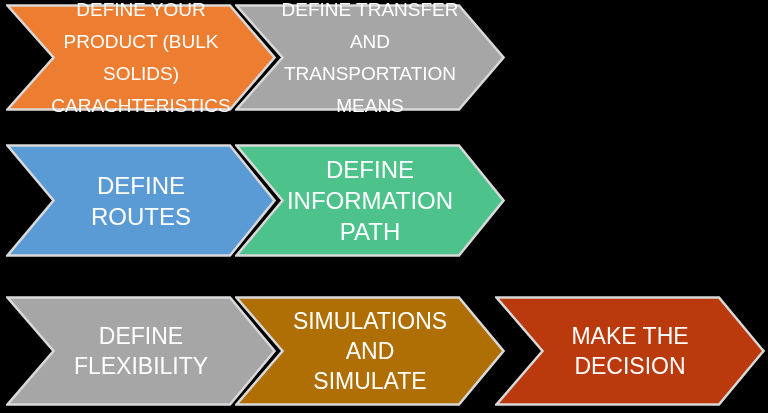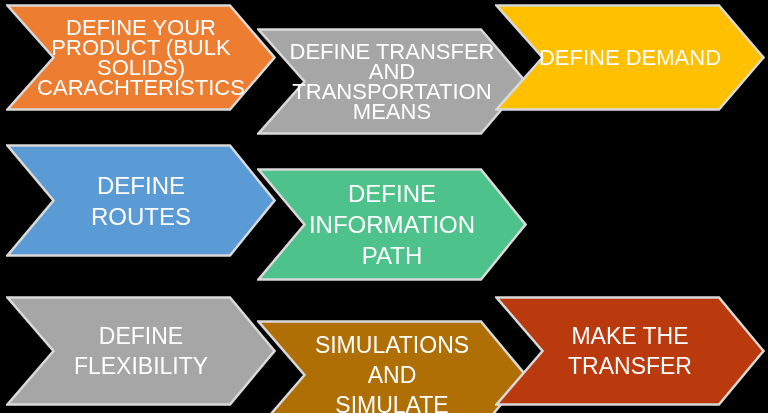--- a/index.html
+++ b/index.html
@@ -20,38 +20,38 @@
     width: 270px;
   }
   .chevron svg {
     position: absolute;
     inset: 0;
     width: 100%;
     height: 100%;
     display: block;
   }
   .c1 { left: 6px; }
-  .c2 { left: 257px; margin-top: 24px; }
+  .c2 { left: 235px; }
   .c3 { left: 495px; }
   .r1 { top: 4px;   height: 107px; }
   .r2 { top: 144px; height: 113px; }
   .r3 { top: 296px; height: 110px; }
   .label {
     position: absolute;
     inset: 0;
     display: flex;
     align-items: center;
     justify-content: center;
     text-align: center;
     white-space: pre-line;
     color: #FFFFFF;
     padding: 0 14px;
     box-sizing: border-box;
   }
-  .r1 .label { font-size: 22px; line-height: 20px; }
+  .r1 .label { font-size: 19px; line-height: 32px; }
   .r2 .label { font-size: 24px; line-height: 31px; }
   .r3 .label { font-size: 23px; line-height: 30px; }
 </style>
 </head>
 <body>
 
 <div id="canvas">
 
   <div class="chevron r1 c1">
     <svg viewBox="0 0 270 107">
@@ -66,26 +66,20 @@
   <div class="chevron r1 c2">
     <svg viewBox="0 0 270 107">
         <polygon points="1.5,1.5 224,1.5 268.5,53.5 224,105.5 1.5,105.5 47.5,53.5" fill="#A6A6A6" stroke="#D9D9D9" stroke-width="2.5"></polygon>
       </svg>
     <div class="label">DEFINE TRANSFER
 AND
 TRANSPORTATION
 MEANS</div>
   </div>
 
-  <div class="chevron r1 c3">
-    <svg viewBox="0 0 270 107">
-        <polygon points="1.5,1.5 224,1.5 268.5,53.5 224,105.5 1.5,105.5 47.5,53.5" fill="#FFC000" stroke="#D9D9D9" stroke-width="2.5"></polygon>
-      </svg>
-    <div class="label">DEFINE DEMAND</div>
-  </div>
 
   <div class="chevron r2 c1">
     <svg viewBox="0 0 270 113">
         <polygon points="1.5,1.5 224,1.5 268.5,56.5 224,111.5 1.5,111.5 47.5,56.5" fill="#5B9BD5" stroke="#D9D9D9" stroke-width="2.5"></polygon>
       </svg>
     <div class="label">DEFINE
 ROUTES</div>
   </div>
 
   <div class="chevron r2 c2">
@@ -113,16 +107,16 @@
     <div class="label">SIMULATIONS
 AND
 SIMULATE</div>
   </div>
 
   <div class="chevron r3 c3">
     <svg viewBox="0 0 270 110">
         <polygon points="1.5,1.5 224,1.5 268.5,55 224,108.5 1.5,108.5 47.5,55" fill="#BB3A0D" stroke="#D9D9D9" stroke-width="2.5"></polygon>
       </svg>
     <div class="label">MAKE THE
-TRANSFER</div>
+DECISION</div>
   </div>
 
 </div>
 
 </body></html>

